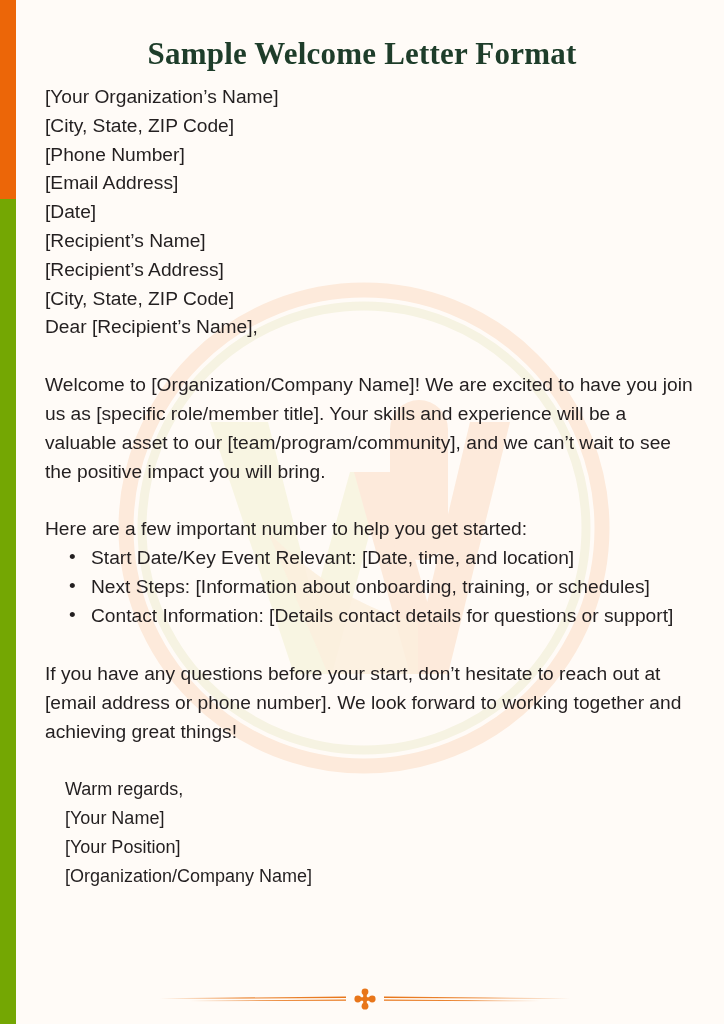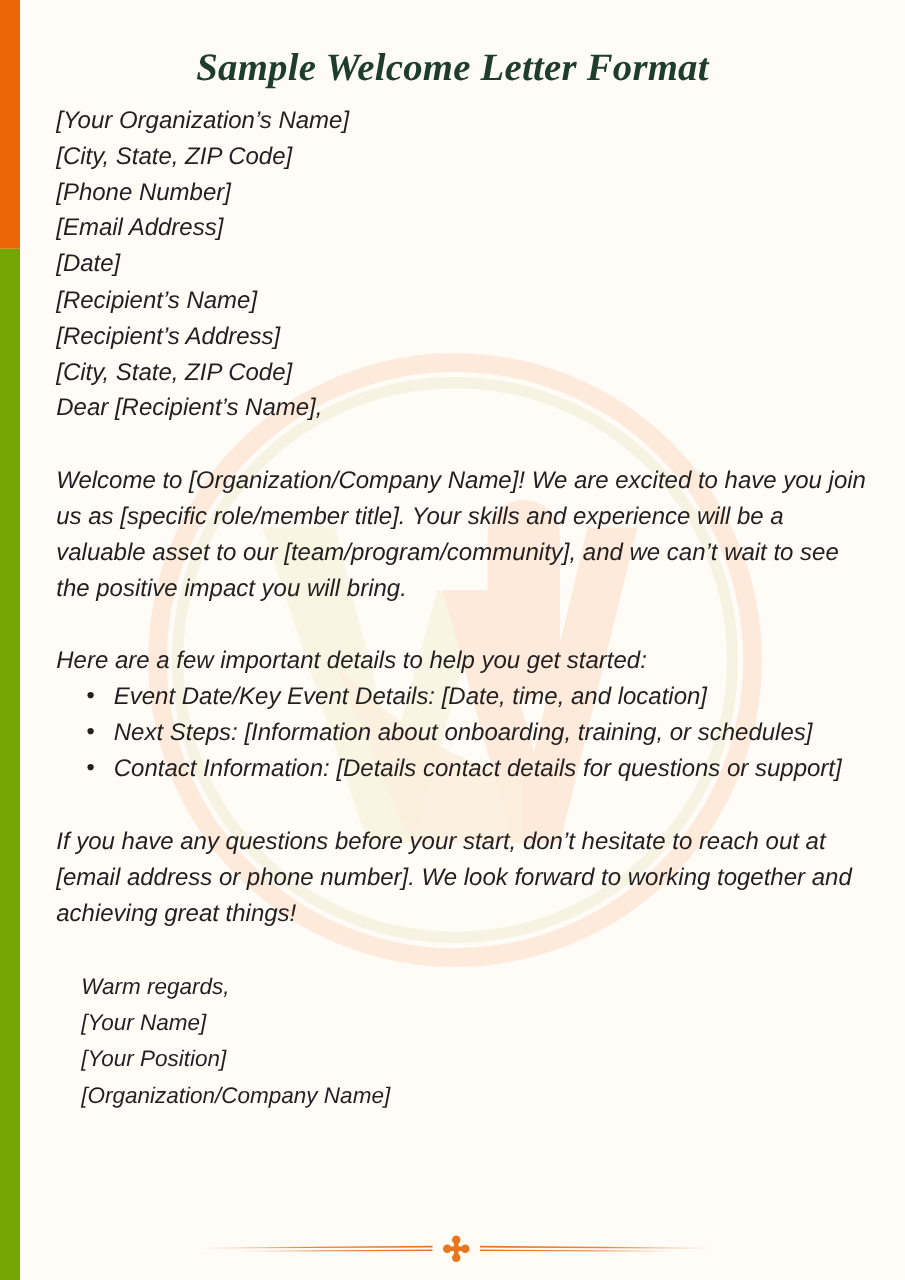--- a/index.html
+++ b/index.html
@@ -14,21 +14,20 @@
     font-family: "Liberation Sans", sans-serif;
     overflow: hidden;
   }
 
   #page {
     position: relative;
     width: 724px;
     height: 1024px;
     background: #fffbf7;
     overflow: hidden;
-    font-style: italic;
   }
 
   
   #left-rail {
     position: absolute;
     left: 0;
     top: 0;
     width: 16px;
     height: 1024px;
     z-index: 4;
@@ -197,24 +196,24 @@
       </div>
 
       <div class="addr-line">Dear [Recipient’s Name],</div>
 
       <div class="spacer-line"></div>
 
       <p class="para">Welcome to [Organization/Company Name]! We are excited to have you join us as [specific role/member title]. Your skills and experience will be a valuable asset to our [team/program/community], and we can’t wait to see the positive impact you will bring.</p>
 
       <div class="spacer-line"></div>
 
-      <p class="para">Here are a few important details to help you get started:</p>
+      <p class="para">Here are a few important number to help you get started:</p>
 
       <ul class="detail-list">
-        <li>Event Date/Key Event Details: [Date, time, and location]</li>
+        <li>Start Date/Key Event Relevant: [Date, time, and location]</li>
         <li>Next Steps: [Information about onboarding, training, or schedules]</li>
         <li>Contact Information: [Details contact details for questions or support]</li>
       </ul>
 
       <div class="spacer-line"></div>
 
       <p class="para">If you have any questions before your start, don’t hesitate to reach out at [email address or phone number]. We look forward to working together and achieving great things!</p>
 
       <div class="spacer-line"></div>
 

